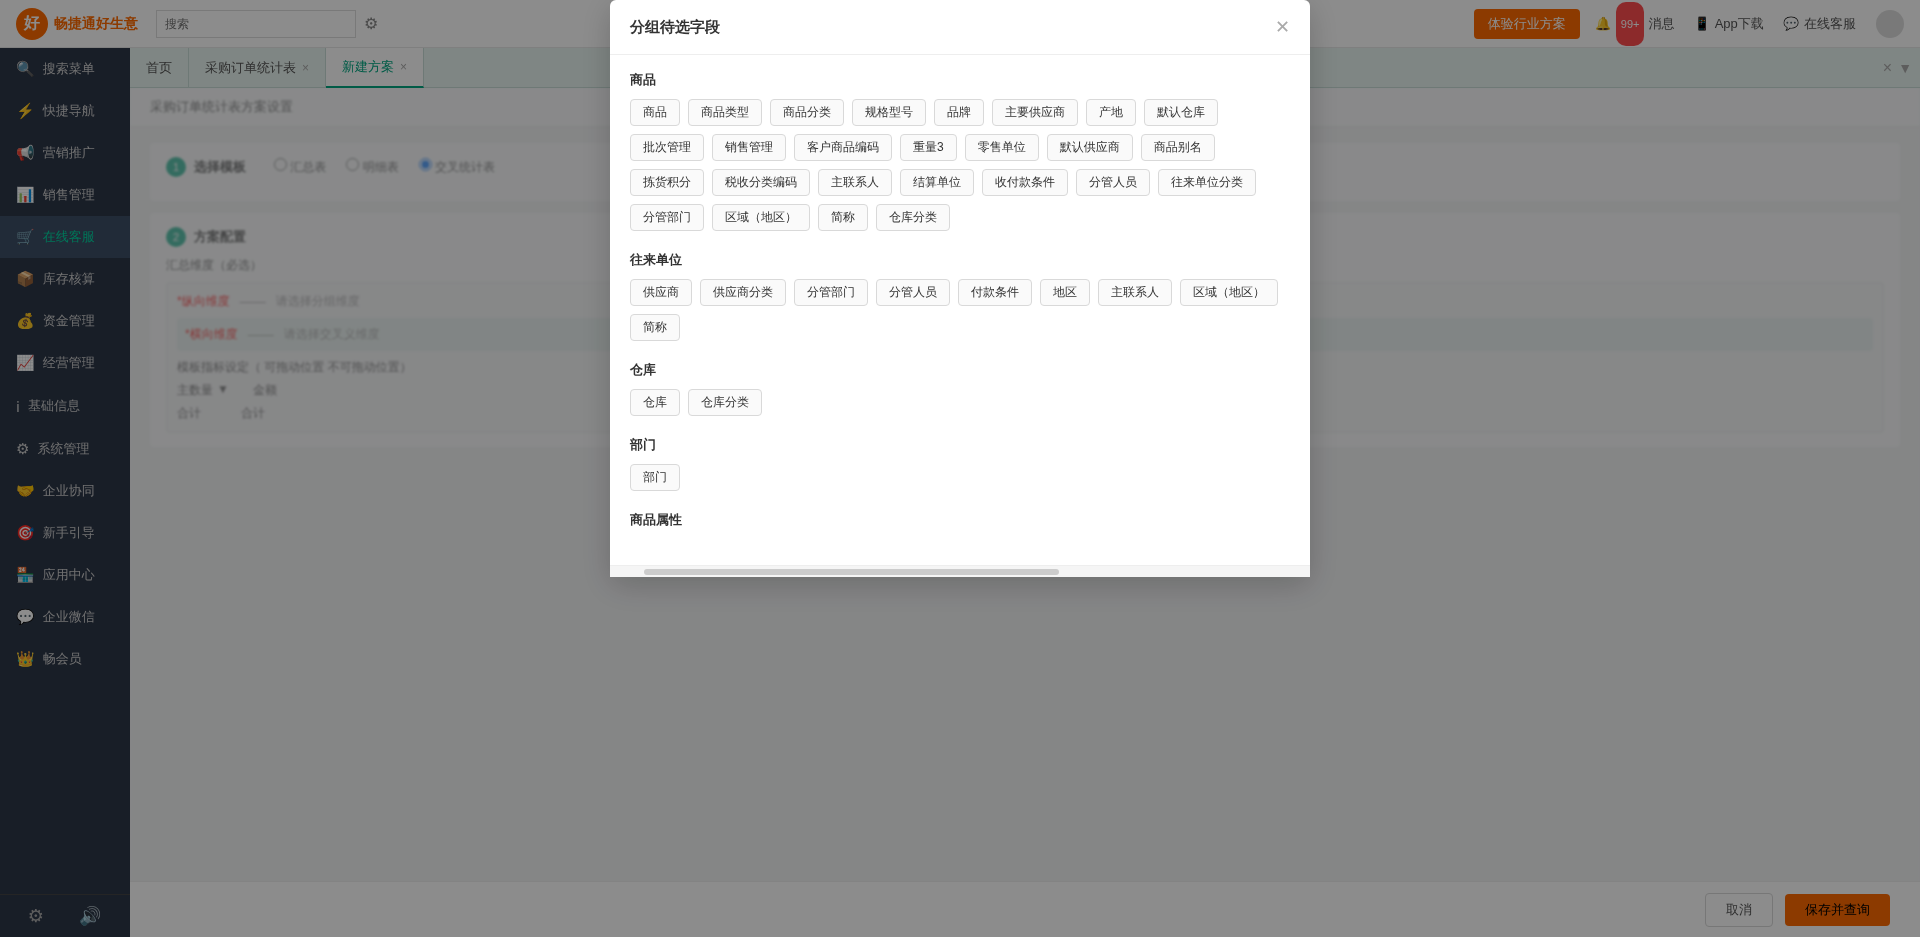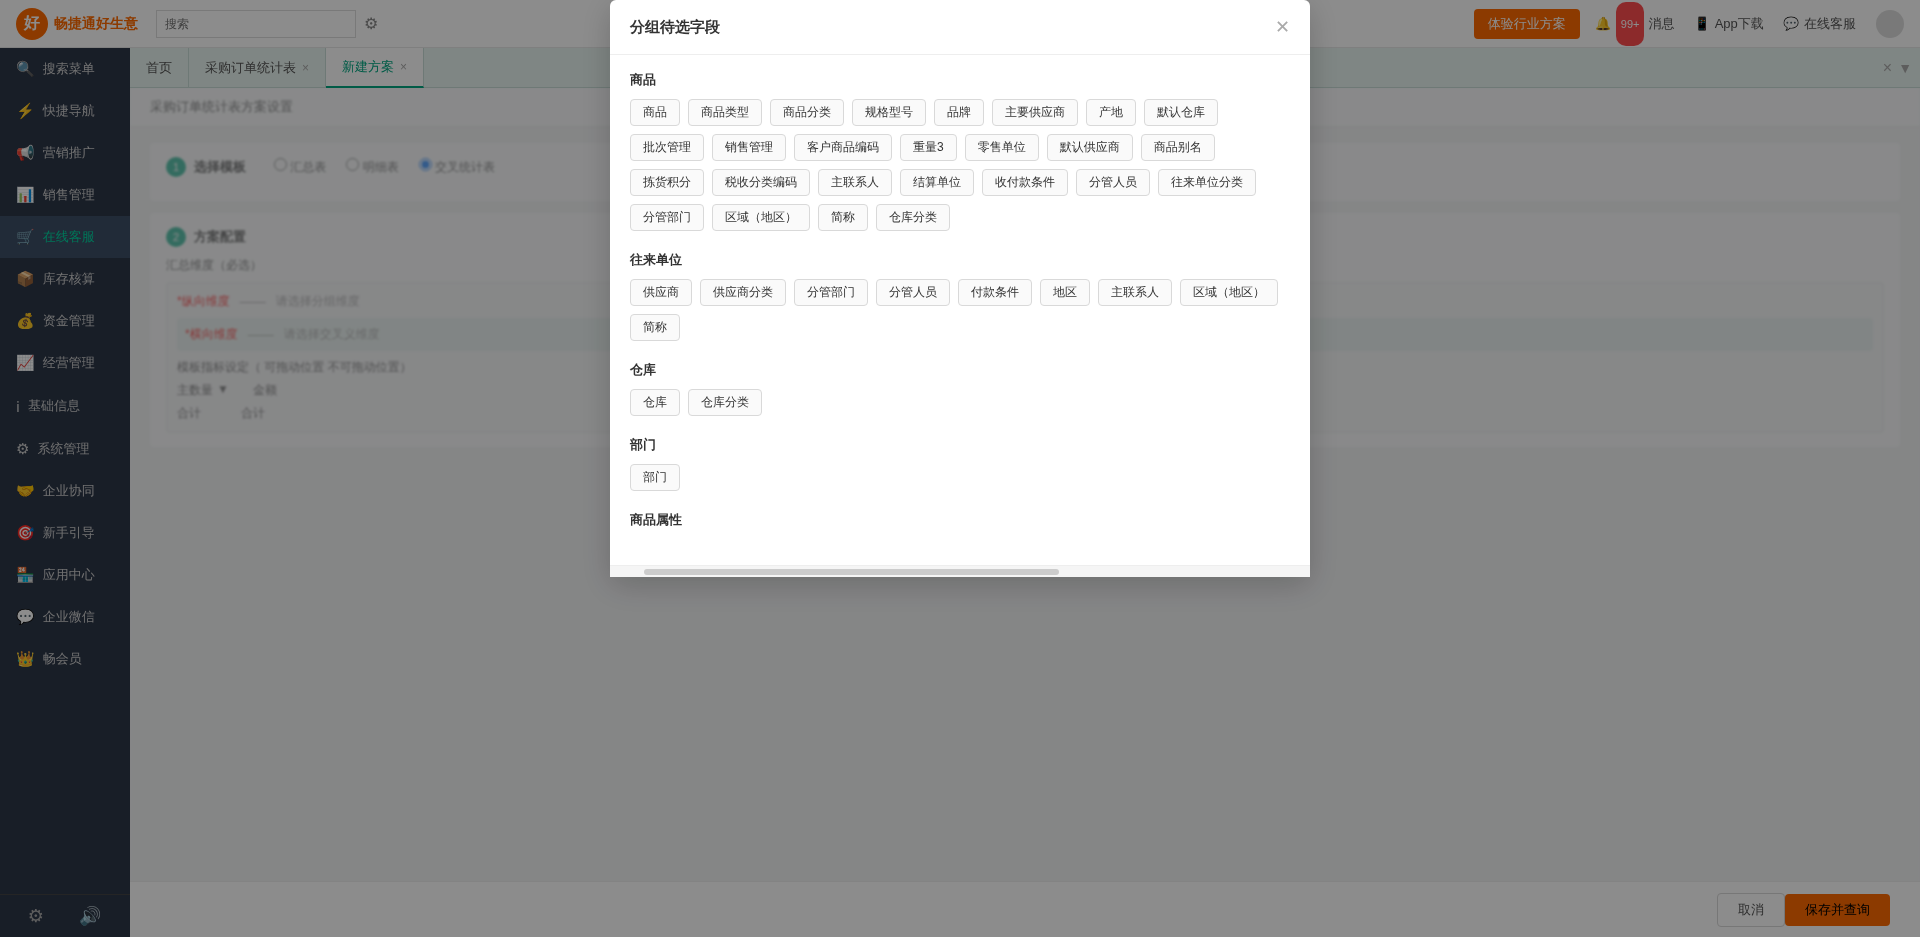--- a/index.html
+++ b/index.html
@@ -158,21 +158,21 @@
       cursor: pointer; background: #fafafa;
       white-space: nowrap;
     }
     .field-tag.selected { border-color: #00a680; color: #00a680; background: #e8f8f4; }
 
     
     .bottom-bar {
       position: fixed; bottom: 0; left: 130px; right: 0;
       height: 56px; background: #fff; border-top: 1px solid #eee;
       display: flex; align-items: center; justify-content: flex-end;
-      padding: 0 30px; z-index: 150;
+      padding: 0 30px; gap: 12px; z-index: 150;
     }
     .btn-cancel {
       padding: 7px 20px; border: 1px solid #d9d9d9; border-radius: 4px;
       background: #fff; color: #555; cursor: pointer; font-size: 13px;
     }
     .btn-save {
       padding: 7px 20px; border: none; border-radius: 4px;
       background: #ff6b00; color: #000000; cursor: pointer; font-size: 13px;
     }
 

